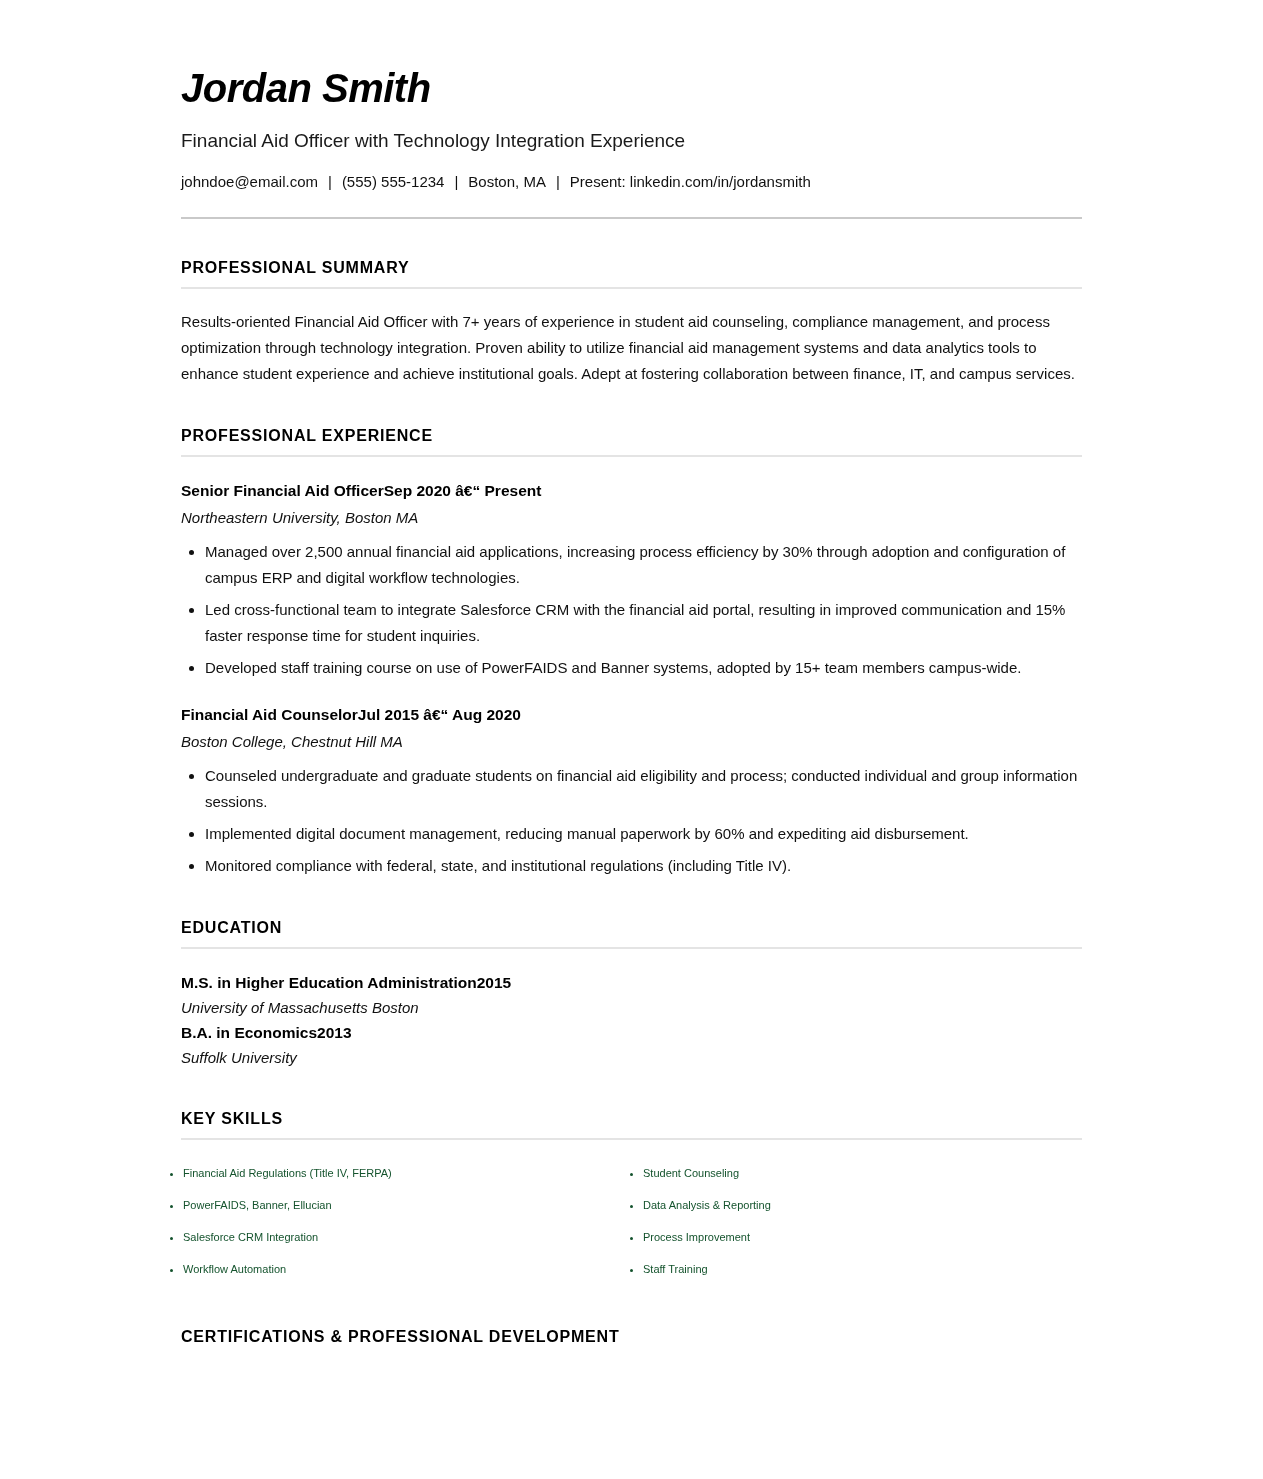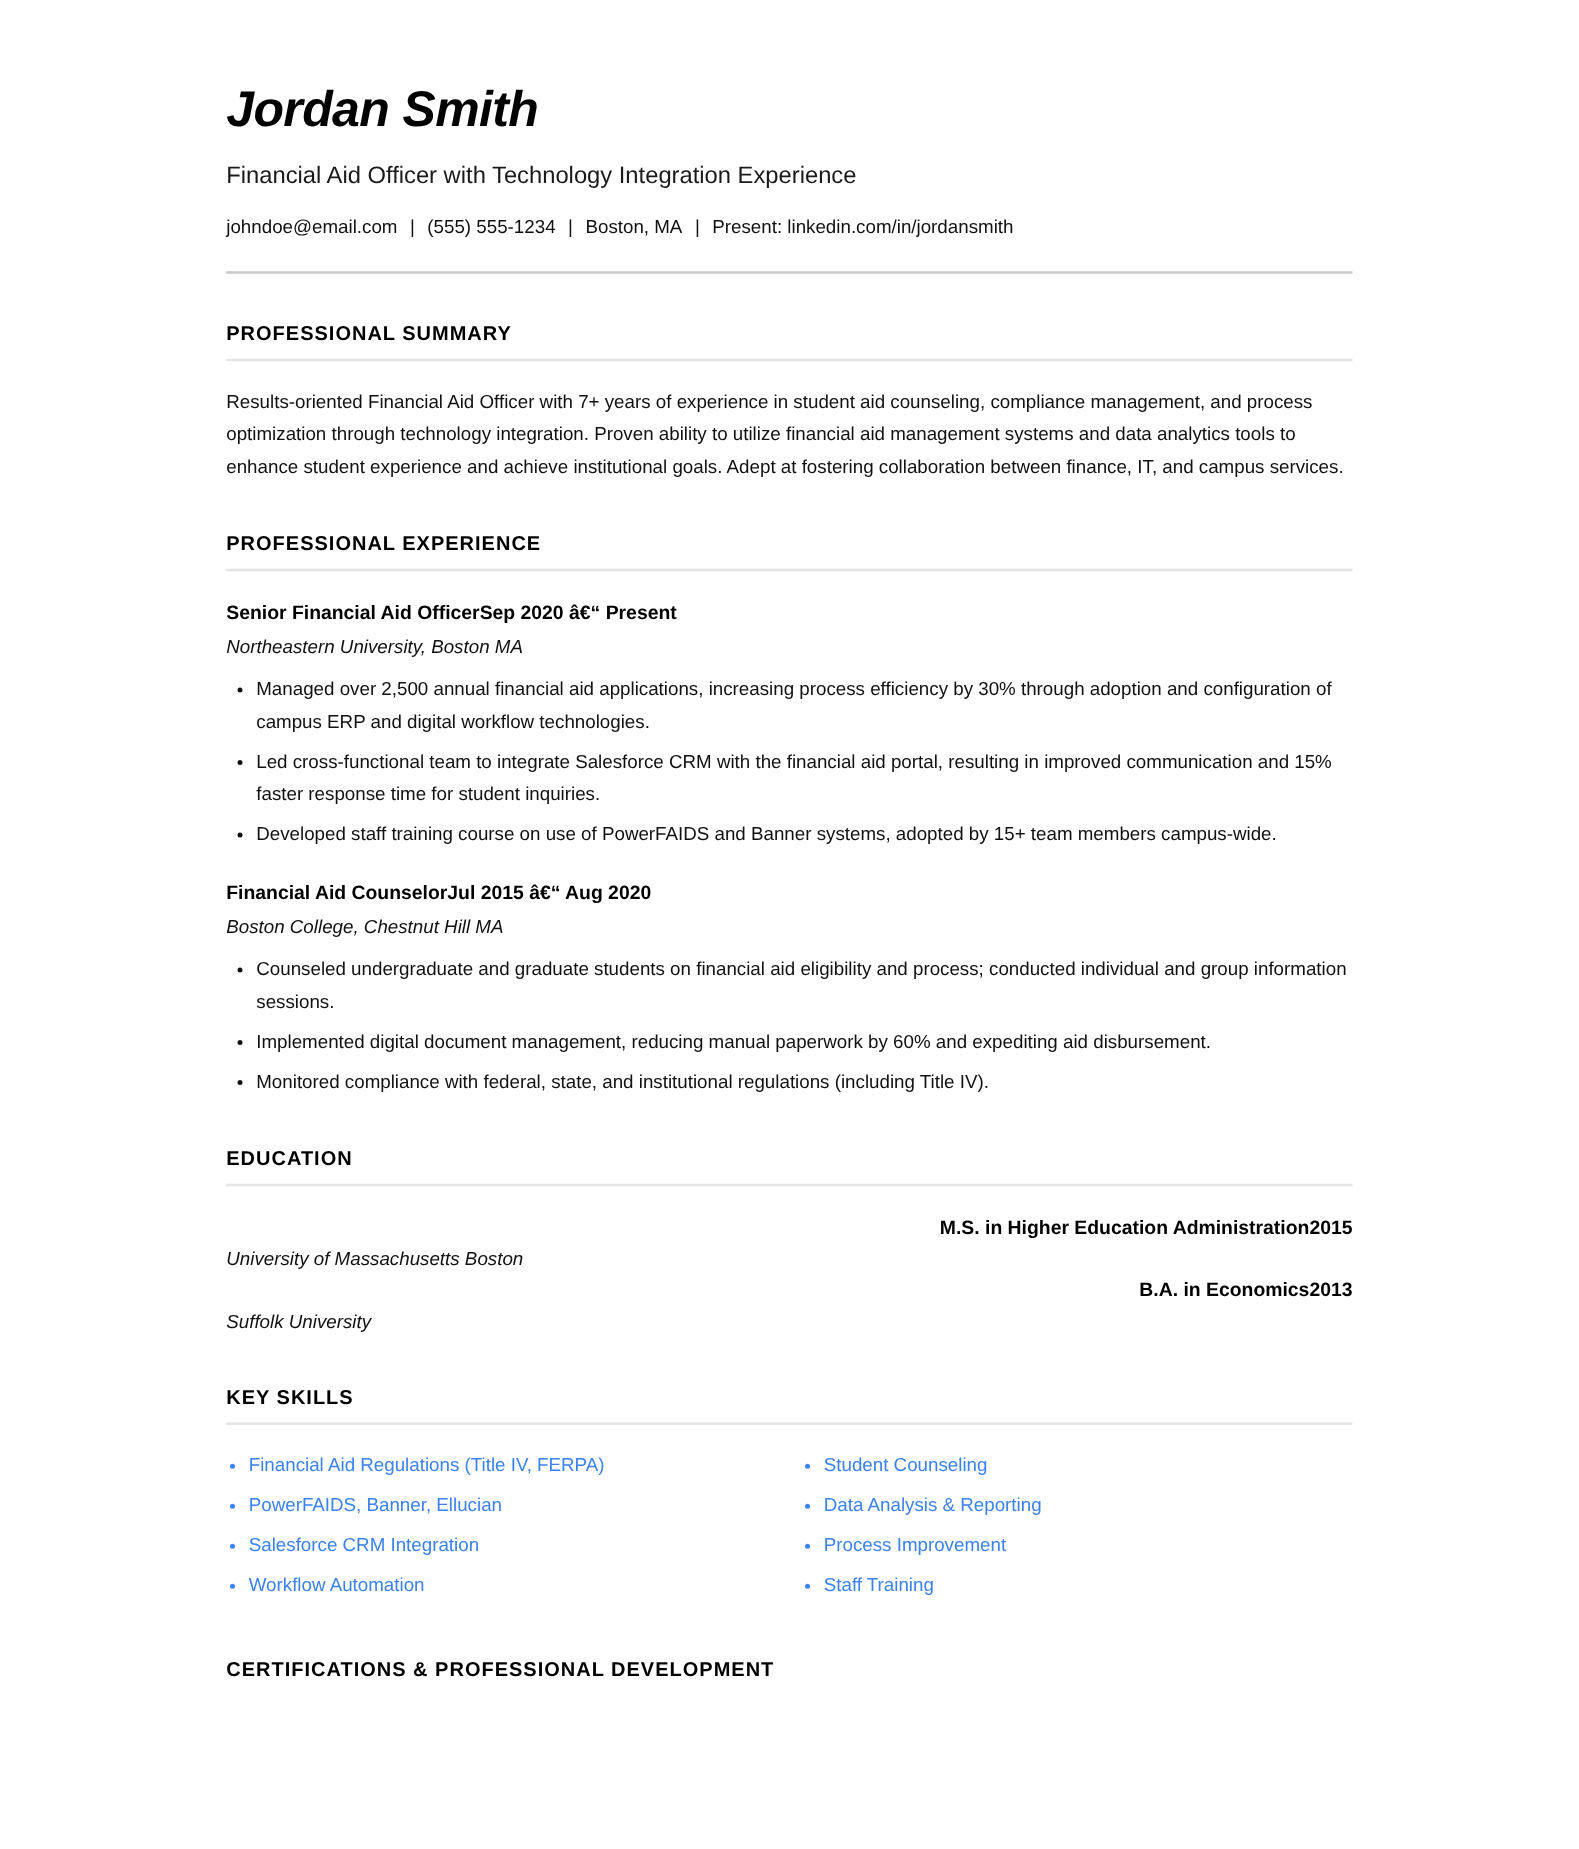--- a/index.html
+++ b/index.html
@@ -88,21 +88,21 @@
     font-size: 15px;
     line-height: 26px;
     margin-bottom: 6px;
     color: #111111;
   }
   .job-bullets li:last-child { margin-bottom: 0; }
   
   .edu-list { margin-top: 21px; }
   .edu-row {
     display: flex;
-    justify-content: flex-end;
+    justify-content: flex-start;
     align-items: baseline;
     font-weight: bold;
     font-size: 15.5px;
     line-height: 25px;
     color: #000000;
   }
   .edu-school {
     font-style: italic;
     font-size: 15px;
     line-height: 25px;
@@ -112,25 +112,24 @@
   .skills-cols { display: flex; margin-top: 20px; }
   .skills-col-left { flex: 0 0 460px; }
   .skills-col-right { flex: 1; }
   .skills-list {
     margin: 0;
     padding-left: 16px;
     margin-left: -14px;
     list-style-position: outside;
   }
   .skills-list li {
-    font-size: 15px;
+    font-size: 11px;
     line-height: 26px;
     margin-bottom: 6px;
-    color: #3b82f6;
-    margin-left: 16px;
+    color: #14532d;
   }
 </style>
 </head>
 <body>
 
 <div class="page">
 
   <h1 class="name">Jordan Smith</h1>
   <div class="headline">Financial Aid Officer with Technology Integration Experience</div>
   <div class="contact">

